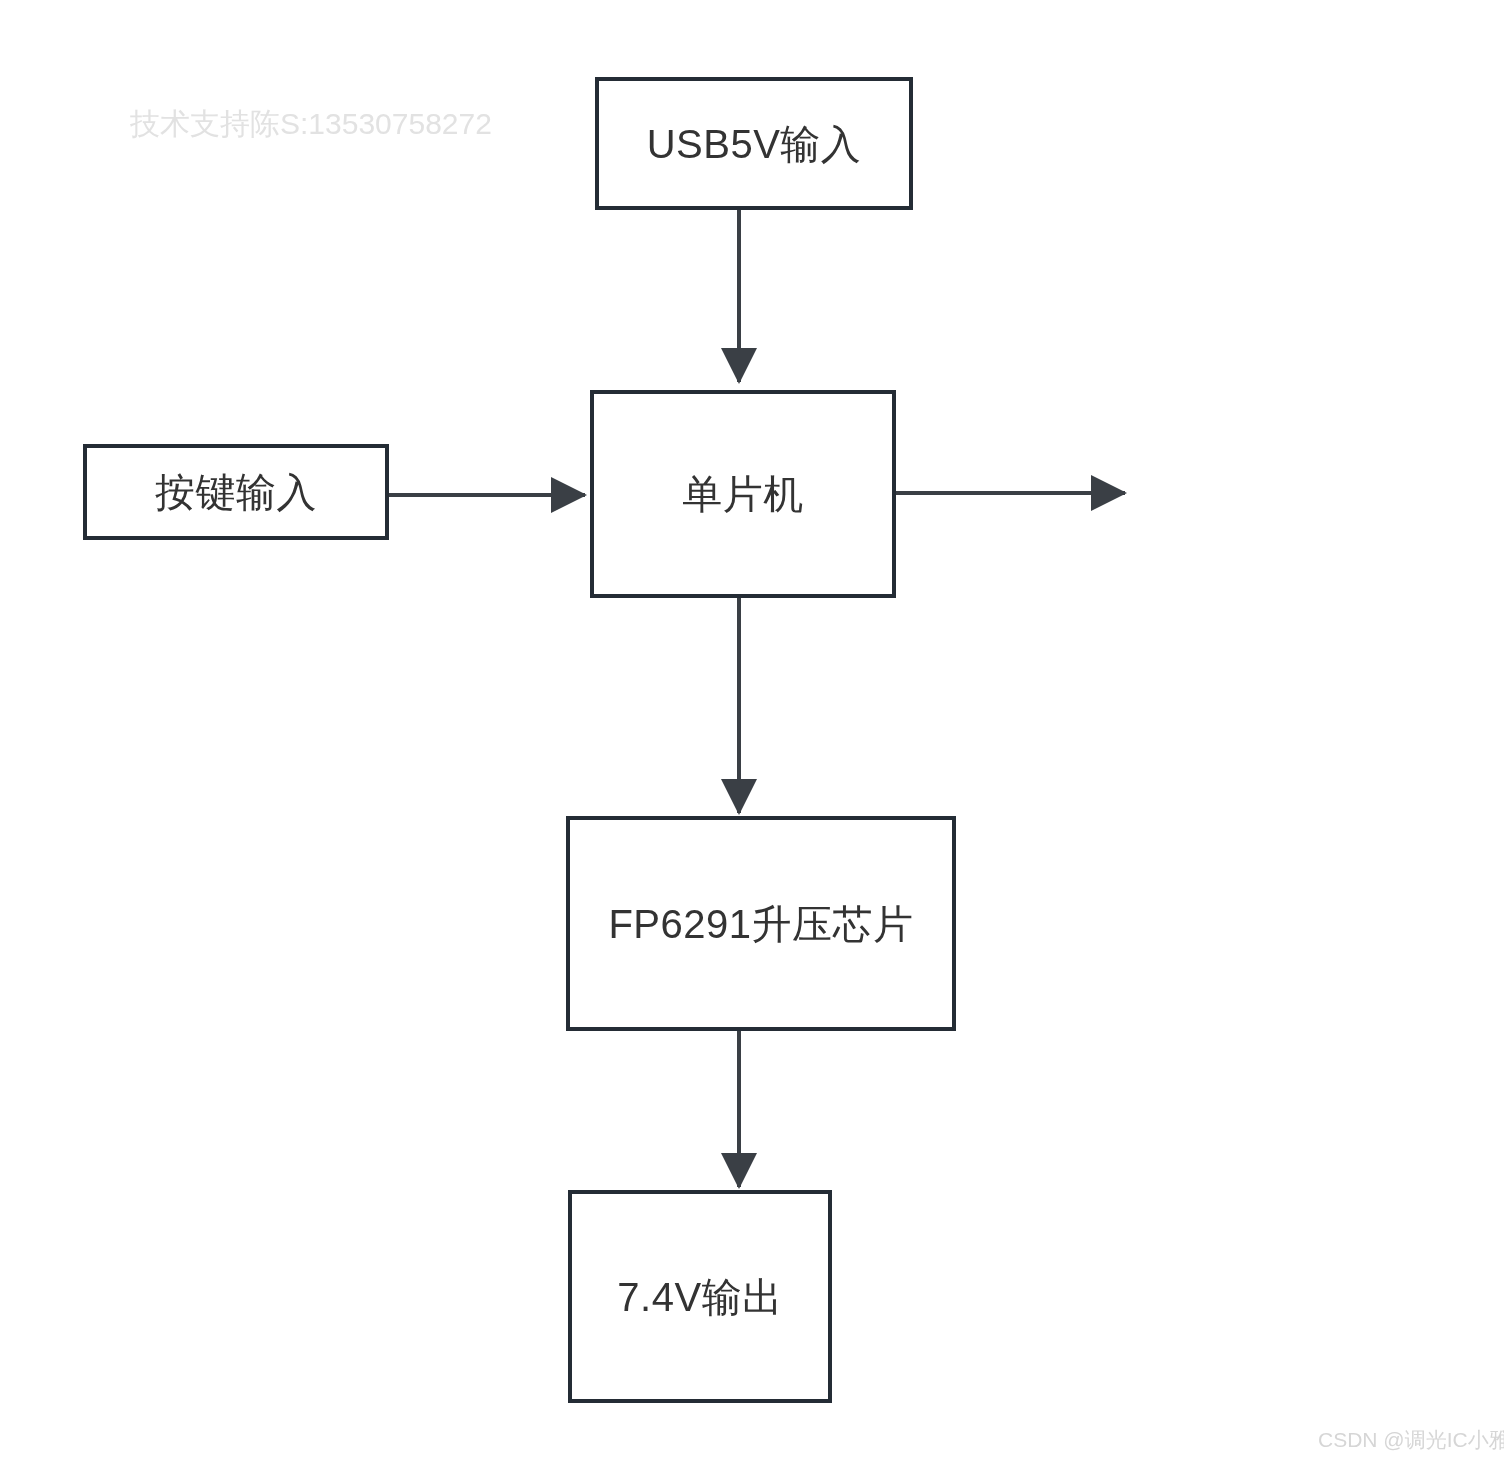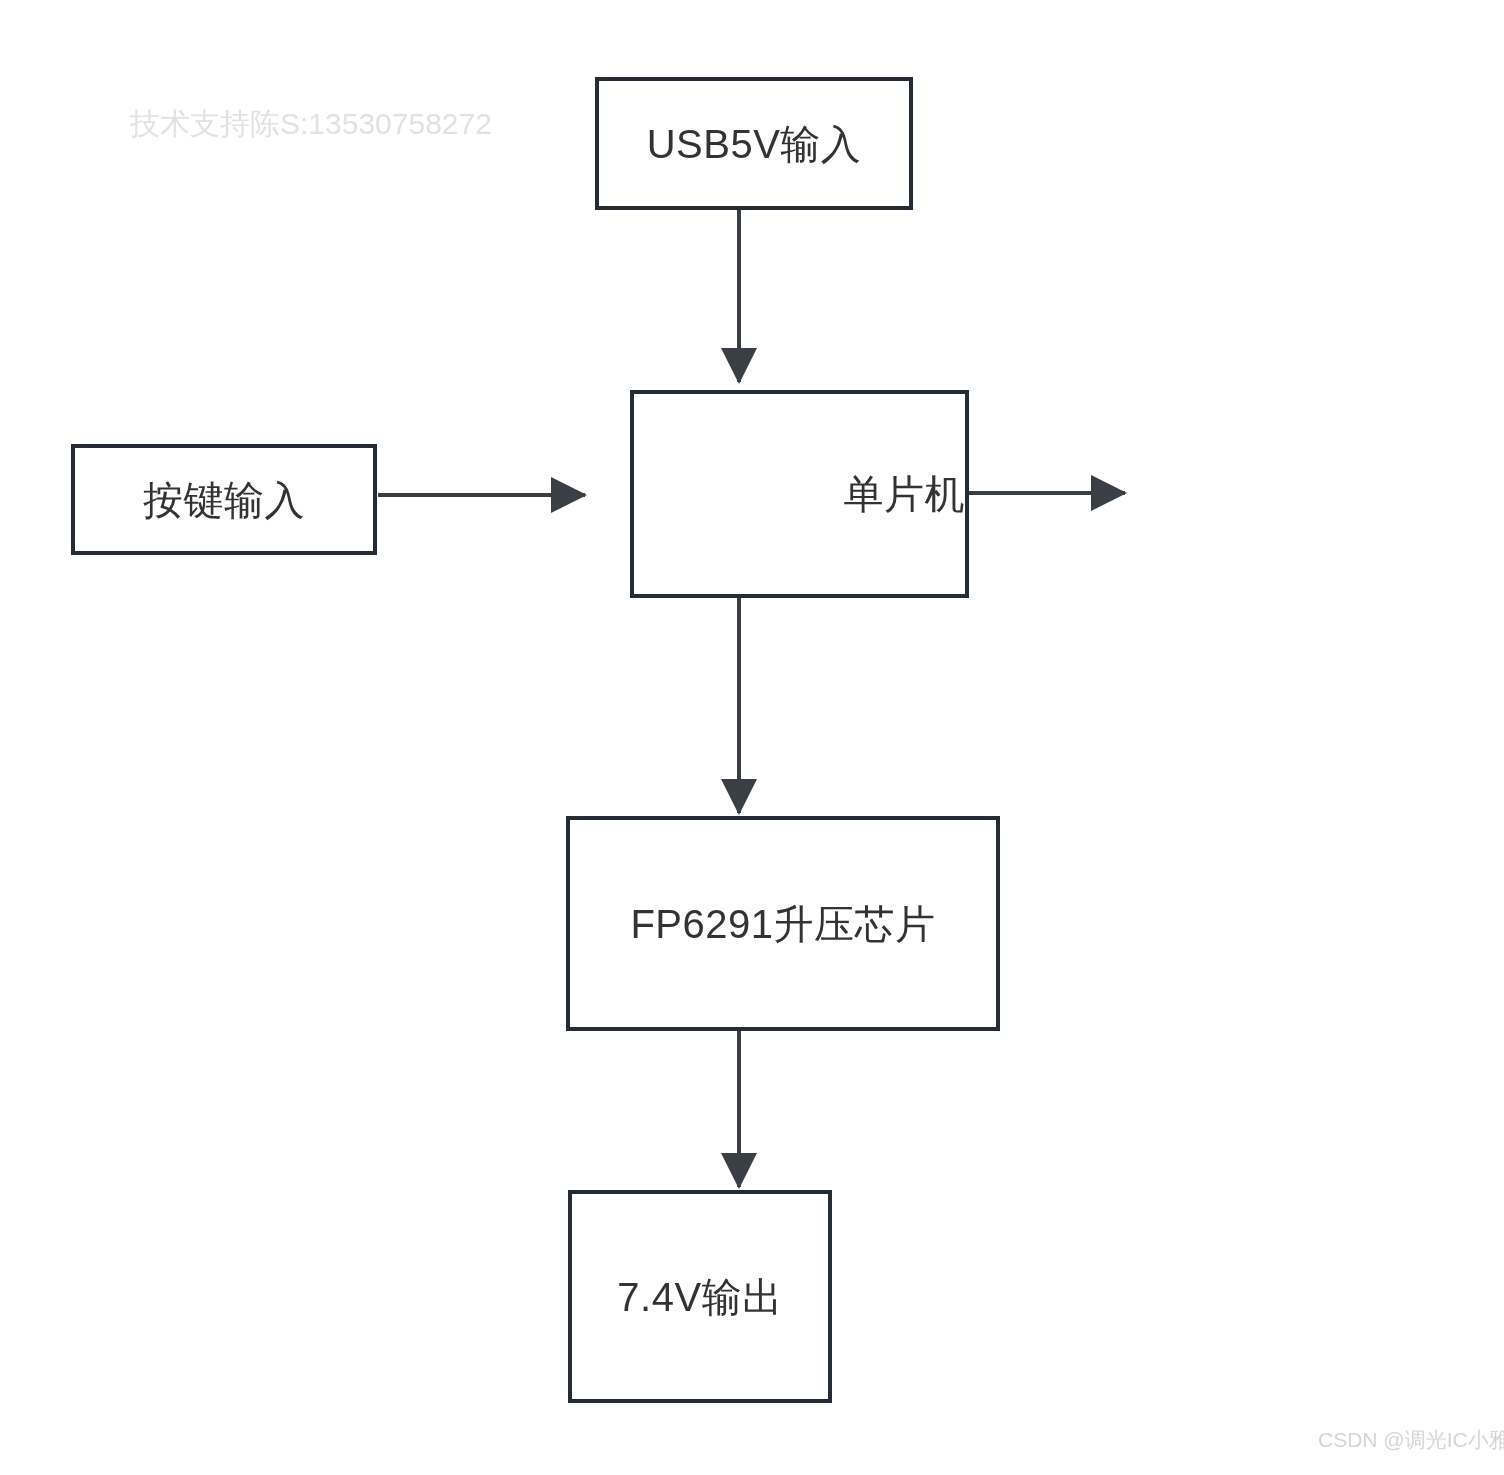--- a/index.html
+++ b/index.html
@@ -57,24 +57,24 @@
   }
   #wm-csdn {
     left: 1318px;
     top: 1426px;
     font-size: 21px;
     color: #d6d6d6;
   }
 
   
   #node-usb   { left: 581px;  top: 77px;   width: 318px; height: 133px; }
-  #node-mcu   { left: 616px;  top: 390px;  width: 339px; height: 208px; justify-content: flex-end; }
-  #node-key   { left: 57px;   top: 444px;  width: 306px; height: 111px;  }
+  #node-mcu   { left: 576px;  top: 390px;  width: 306px; height: 208px; }
+  #node-key   { left: 69px;   top: 444px;  width: 306px; height: 96px;  }
   #node-led   { left: 1128px; top: 390px;  width: 305px; height: 208px; }
-  #node-boost { left: 552px;  top: 816px;  width: 434px; height: 215px; }
+  #node-boost { left: 552px;  top: 816px;  width: 390px; height: 215px; }
   #node-out   { left: 554px;  top: 1190px; width: 264px; height: 213px; }
 </style>
 </head>
 <body>
 
 <div id="canvas">
 
   <div class="watermark" id="wm-support">技术支持陈S:13530758272</div>
 
   <svg class="edge-layer" viewBox="0 0 1504 1475" width="1504" height="1475">

